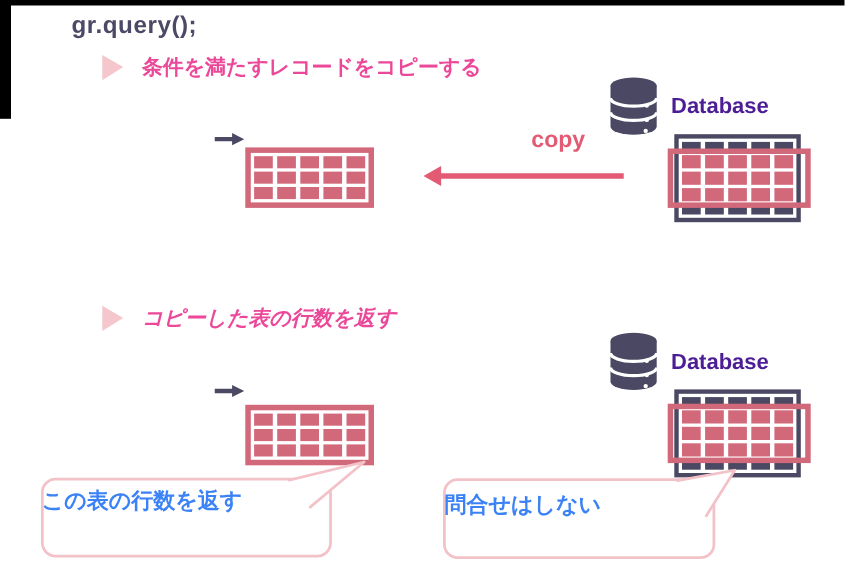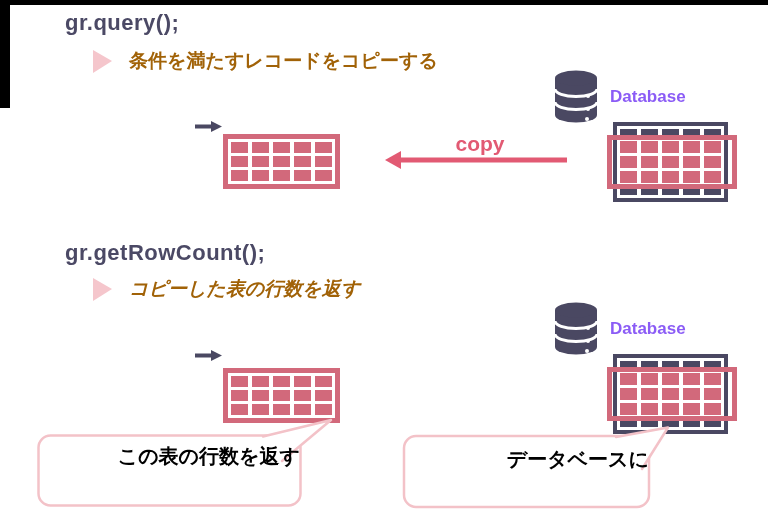--- a/index.html
+++ b/index.html
@@ -9,28 +9,28 @@
   .frame-left{position:absolute;left:0;top:0;width:10px;height:108px;background:#000;}
 
   .code-heading{position:absolute;margin:0;font-size:22px;font-weight:bold;color:#4b4965;letter-spacing:.5px;}
   .heading-1{left:65px;top:10px;}
   .heading-2{left:65px;top:240px;}
 
   .bullet-row{position:absolute;display:flex;align-items:center;gap:17px;}
   .bullet-1{left:93px;top:48px;}
   .bullet-2{left:93px;top:276px;font-style:italic;}
   .tri{width:0;height:0;border-left:19px solid #f5c6cc;border-top:11px solid transparent;border-bottom:12px solid transparent;}
-  .bullet-text{font-size:19px;font-weight:bold;color:#a16207;}
+  .bullet-text{font-size:19px;font-weight:bold;color:#ec4899;}
 
   .db-group{position:absolute;display:flex;align-items:center;gap:12px;}
   .db-group-1{left:554px;top:70px;}
   .db-group-2{left:554px;top:302px;}
-  .db-label{font-size:17px;font-weight:bold;color:#8b5cf6;}
-
-  .copy-label{position:absolute;left:428px;top:132px;width:104px;text-align:center;
+  .db-label{font-size:20px;font-weight:bold;color:#4c1d95;}
+
+  .copy-label{position:absolute;left:428px;top:116px;width:104px;text-align:right;
               font-size:21px;font-weight:bold;color:#e25a73;}
   .pink-arrow{position:absolute;left:385px;top:149px;}
   .dark-arrow{position:absolute;}
   .dark-arrow-1{left:195px;top:120px;}
   .dark-arrow-2{left:195px;top:349px;}
 
   .copied-table{position:absolute;border:5px solid #d2697b;background:#fff;padding:3px;
                 display:grid;grid-template-columns:repeat(5,17px);grid-auto-rows:11px;gap:3px 4px;}
   .copied-1{left:223px;top:134px;}
   .copied-2{left:223px;top:368px;}
@@ -43,22 +43,22 @@
   .db-overlay{position:absolute;left:-6px;top:13px;width:130px;height:54px;
               border:5px solid #d2697b;box-sizing:border-box;pointer-events:none;}
 
   .cell{width:17px;}
   .cell.pink{background:#d2697b;}
   .cell.dark{background:#4a4862;}
 
   .bubble-svg{position:absolute;}
   .bubble-svg-1{left:35px;top:414px;}
   .bubble-svg-2{left:400px;top:415px;}
-  .bubble-text{position:absolute;text-align:right;font-size:20px;font-weight:bold;
-               color:#000000;line-height:27px;}
+  .bubble-text{position:absolute;text-align:left;font-size:20px;font-weight:bold;
+               color:#3b82f6;line-height:27px;}
   .bubble-text-1{left:38px;top:443px;width:262px;}
   .bubble-text-2{left:404px;top:446px;width:245px;}
 </style>
 </head>
 <body>
 
 <div class="canvas">
 
   <div class="frame-top"></div>
   <div class="frame-left"></div>
@@ -136,21 +136,20 @@
         <div class="cell pink"></div>
         <div class="cell dark"></div>
         <div class="cell dark"></div>
         <div class="cell dark"></div>
         <div class="cell dark"></div>
         <div class="cell dark"></div>
       </div>
     <div class="db-overlay"></div>
   </div>
 
-  <h1 class="code-heading heading-2">gr.getRowCount();</h1>
 
   <div class="bullet-row bullet-2">
     <span class="tri"></span>
     <span class="bullet-text">コピーした表の行数を返す</span>
   </div>
 
   <div class="db-group db-group-2">
     <svg width="44" height="54" viewBox="0 0 44 54">
       <path d="M1,8 V45 A21,7.5 0 0 0 43,45 V8 Z" fill="#4a4862"></path>
       <ellipse cx="22" cy="8" rx="21" ry="7.5" fill="#4a4862"></ellipse>
@@ -222,16 +221,16 @@
   </svg>
   <div class="bubble-text bubble-text-1">
     <div>この表の行数を返す</div>
   </div>
 
   <svg class="bubble-svg bubble-svg-2" width="290" height="101" viewBox="0 0 290 101">
     <rect x="4" y="21" width="245" height="71" rx="12" fill="#ffffff" stroke="#f3c2c8" stroke-width="2.5"></rect>
     <path d="M216,22 L268,12.5 L242,54" fill="#ffffff" stroke="#f3c2c8" stroke-width="2.5" stroke-linejoin="round" stroke-linecap="round"></path>
   </svg>
   <div class="bubble-text bubble-text-2">
-    <div>データベースに</div>
+    <div>問合せはしない</div>
   </div>
 
 </div>
 
 </body></html>

